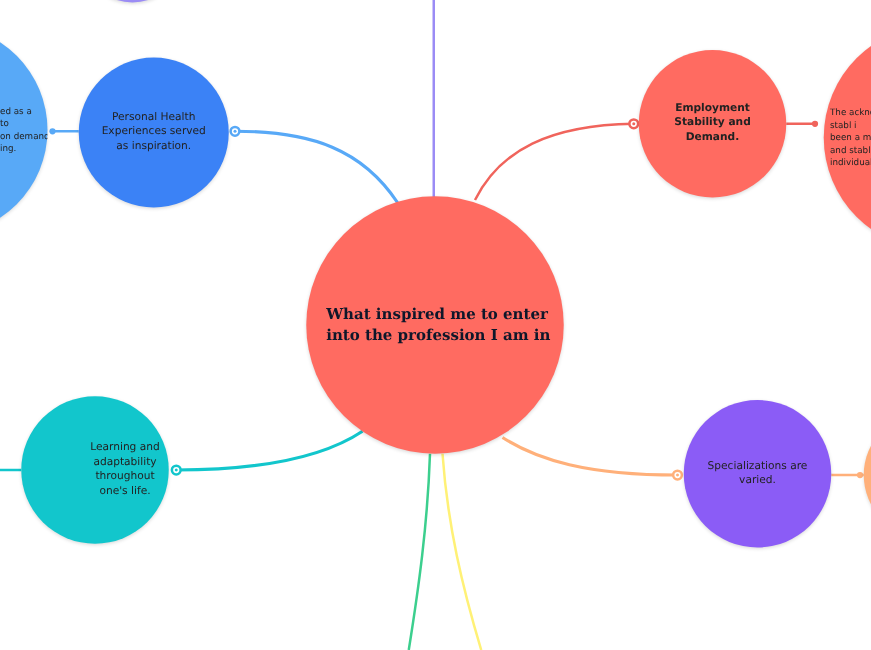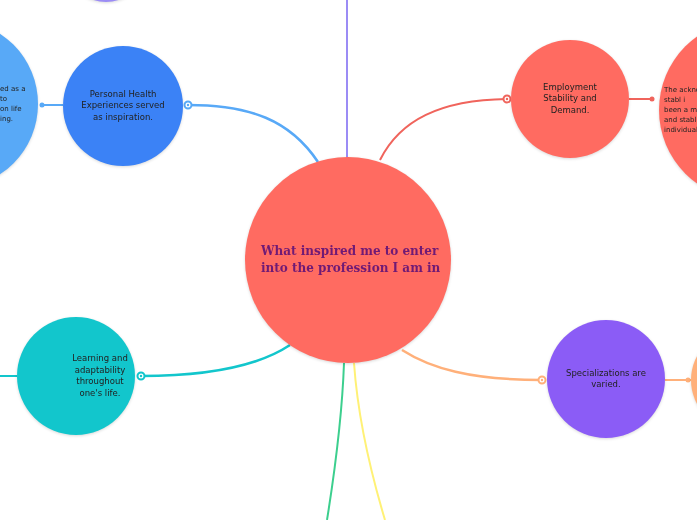--- a/index.html
+++ b/index.html
@@ -1,27 +1,27 @@
 <!DOCTYPE html>
 <html><head>
 <meta charset="utf-8">
 <style>
   html, body { margin:0; padding:0; }
   body { width:697px; height:520px; position:relative; overflow:hidden; background:#ffffff; font-family:"DejaVu Sans", sans-serif; }
   svg.links { position:absolute; left:0; top:0; width:697px; height:520px; }
   .node { position:absolute; border-radius:50%; display:flex; align-items:center; justify-content:center; text-align:center; box-shadow:0 1px 3px rgba(0,0,0,0.15); }
   .node .label { font-size:8.5px; line-height:11.5px; color:#222; }
   .root { left:245px; top:157px; width:206px; height:206px; background:#ff6b61; justify-content:flex-start; }
-  .root .label { font-family:"DejaVu Serif", serif; font-weight:bold; font-size:12px; line-height:17px; color:#701a75; text-align:left; padding-left:16px; width:180px; }
+  .root .label { font-family:"DejaVu Serif", serif; font-weight:bold; font-size:12px; line-height:17px; color:#0f172a; text-align:left; padding-left:16px; width:180px; }
   .n-health { left:63px; top:46px; width:120px; height:120px; background:#3b82f6; }
   .n-health .label { width:84px; }
   .n-left-big { left:-130px; top:20px; width:168px; height:168px; background:#58a9f7; justify-content:flex-end; }
   .n-left-big .label { font-size:7px; line-height:10px; text-align:left; width:28px; overflow:hidden; white-space:nowrap; padding-right:10px; }
   .n-top { left:70px; top:-62px; width:72px; height:64px; background:#9b8cf5; }
-  .n-employ { left:511px; top:40px; width:118px; height:118px; background:#ff6b61; }
+  .n-employ { left:511px; top:40px; width:118px; height:118px; background:#ff6b61;font-weight:bold; }
   .n-employ .label { width:70px; }
   .n-right-big { left:659px; top:20px; width:180px; height:180px; background:#ff6b61; justify-content:flex-start; }
   .n-right-big .label { font-size:7px; line-height:10px; text-align:left; padding-left:5px; white-space:nowrap; overflow:hidden; width:33px; }
   .n-learn { left:17px; top:317px; width:118px; height:118px; background:#12c6cc; }
   .n-learn .label { width:82px;margin-left:48px; }
   .n-spec { left:547px; top:320px; width:118px; height:118px; background:#8b5cf6; }
   .n-spec .label { width:80px; }
   .n-right-orange { left:691px; top:330px; width:100px; height:100px; background:#ffb07a; }
 </style>
 </head>
@@ -58,21 +58,21 @@
   <path d="M344 363 C 342 420, 335 470, 327 520" stroke="#3ccf8e" stroke-width="2" fill="none"></path>
   <path d="M354 363 C 358 420, 370 470, 385 520" stroke="#fff176" stroke-width="2" fill="none"></path>
 </svg>
 
 <div class="node n-top"></div>
 
 <div class="node n-left-big">
   <div class="label">
     <div>ed as a</div>
     <div>to</div>
-    <div>on life</div>
+    <div>on demand</div>
     <div>ing.</div>
   </div>
 </div>
 
 <div class="node n-health">
   <div class="label">Personal Health Experiences served as inspiration.</div>
 </div>
 
 <div class="node root">
   <div class="label">What inspired me to enter into the profession I am in</div>

